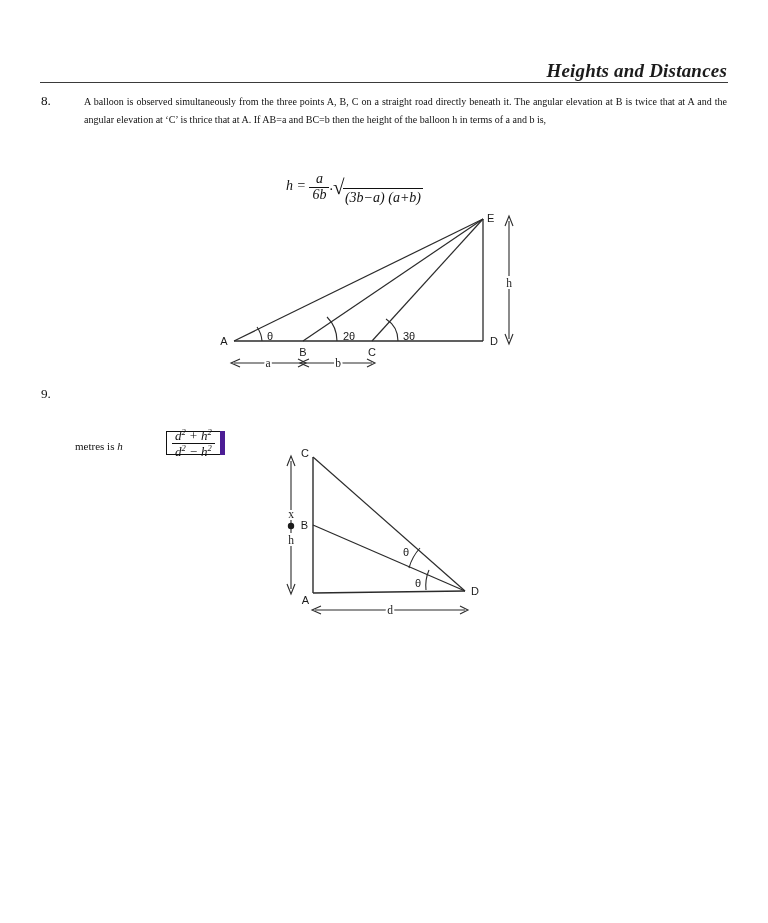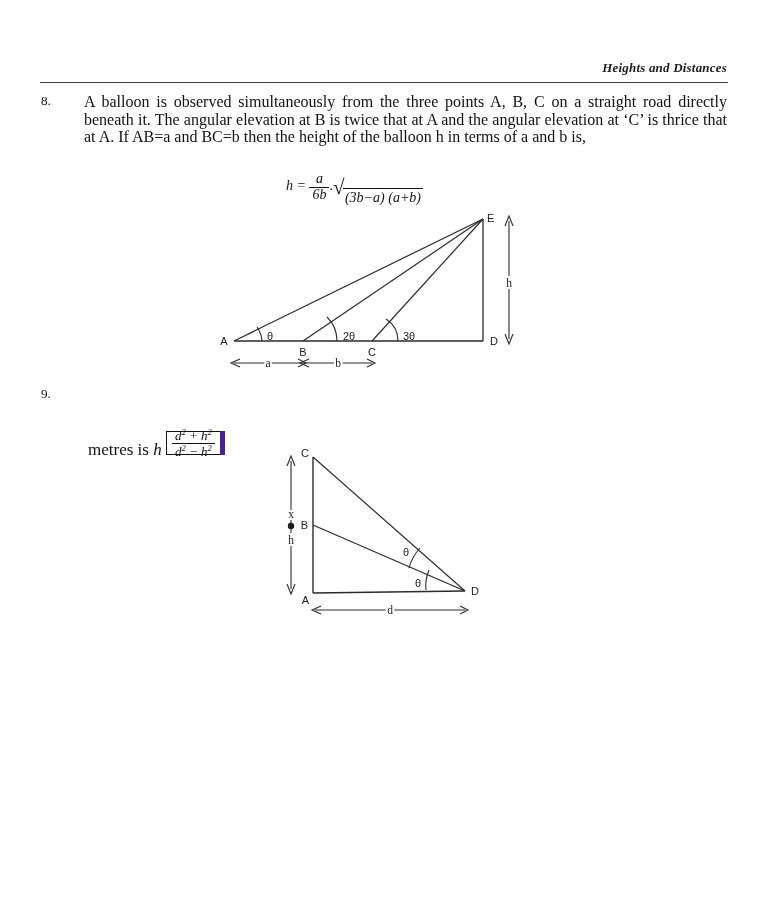--- a/index.html
+++ b/index.html
@@ -15,21 +15,21 @@
     font-family: "Liberation Serif", "DejaVu Serif", serif;
     color: #1a1a1a;
     overflow: hidden;
   }
 
   
   .header-title {
     position: absolute;
     top: 60px;
     right: 41px;
-    font-size: 13px;
+    font-size: 19px;
     font-style: italic;
     font-weight: bold;
     letter-spacing: .2px;
     color: #1b1b1b;
     white-space: nowrap;
   }
   .header-rule {
     position: absolute;
     left: 40px;
     top: 82px;
@@ -39,35 +39,35 @@
   }
 
   
   .q-num {
     position: absolute;
     font-size: 13.2px;
     color: #111;
   }
   .q-body {
     position: absolute;
-    font-size: 16px;
+    font-size: 10px;
     line-height: 17.6px;
     text-align: justify;
     color: #111;
   }
   .q8-num { left: 41px; top: 93px; }
   .q8-body { left: 84px; top: 93px; width: 643px; }
   .q9-num { left: 41px; top: 386px; }
   .q9-body { left: 84px; top: 386px; width: 643px; }
 
   .q9-tail {
     position: absolute;
-    left: 88px;
+    left: 75px;
     top: 440px;
-    font-size: 17px;
+    font-size: 11px;
     color: #111;
   }
 
   
   .math {
     font-family: "Liberation Serif", "DejaVu Serif", serif;
     font-style: italic;
     color: #111;
   }
   .frac {

